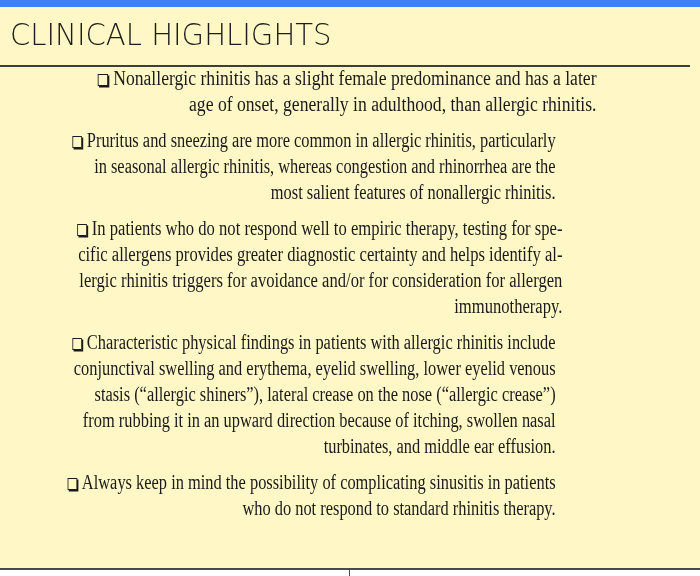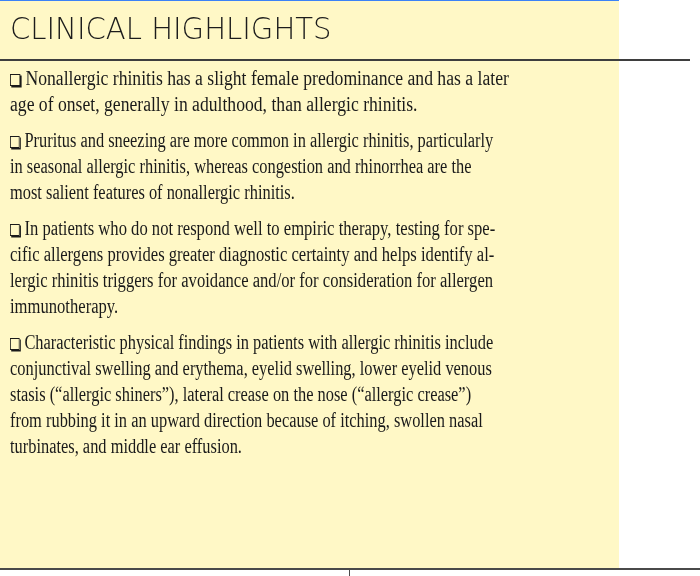--- a/index.html
+++ b/index.html
@@ -1,33 +1,33 @@
 <!DOCTYPE html>
 <html><head>
 <meta charset="utf-8">
 <style>
   html, body { margin: 0; padding: 0; }
   body { width: 700px; height: 576px; background: #ffffff; position: relative; overflow: hidden; }
   .box {
-    position: absolute; left: 0; top: 0; width: 619px; height: 568px;
+    position: absolute; left: 0; top: 0; width: 700px; height: 568px;
     background: #fff8c6;
-    border-top: 1px solid #3b82f6;
+    border-top: 7px solid #3b82f6;
     box-sizing: border-box;
   }
   .title {
     position: absolute; left: 10px; top: 10px;
     font-family: "DejaVu Sans", sans-serif;
     font-weight: 300; font-size: 30px; letter-spacing: 0px;
     color: #1c1c1c; white-space: nowrap;
     transform: scaleX(0.97); transform-origin: left top;
   }
   .title-rule {
     position: absolute; left: 0; top: 58px; width: 690px; height: 2px; background: #3e3e3e;
   }
-  .items { position: absolute; left: 10px; top: 64px; width: 682px; }
+  .items { position: absolute; left: 10px; top: 58px; width: 682px; text-align: right; }
   .item {
     font-family: "Liberation Serif", serif;
     font-size: 20.5px; line-height: 26px; color: #1a1a1a;
     margin-bottom: 10px;
   }
   .item .line { display: block; white-space: nowrap; transform-origin: left center; }
   .box-glyph {
     display: inline-block; width: 12px; height: 12px;
     border: 1.5px solid #1a1a1a; box-shadow: 1.5px 1.5px 0 #1a1a1a;
     margin-right: 6px; vertical-align: -1px; box-sizing: border-box;
@@ -62,17 +62,21 @@
       <span class="line" style="transform:scaleX(0.81)">lergic rhinitis triggers for avoidance and/or for consideration for allergen</span>
       <span class="line" style="transform:scaleX(0.81)">immunotherapy.</span>
     </div>
     <div class="item">
       <span class="line" style="transform:scaleX(0.80)"><span class="box-glyph"></span><span>Characteristic physical findings in patients with allergic rhinitis include</span></span>
       <span class="line" style="transform:scaleX(0.80)">conjunctival swelling and erythema, eyelid swelling, lower eyelid venous</span>
       <span class="line" style="transform:scaleX(0.80)">stasis (“allergic shiners”), lateral crease on the nose (“allergic crease”)</span>
       <span class="line" style="transform:scaleX(0.80)">from rubbing it in an upward direction because of itching, swollen nasal</span>
       <span class="line" style="transform:scaleX(0.80)">turbinates, and middle ear effusion.</span>
     </div>
+    <div class="item">
+      <span class="line" style="transform:scaleX(0.80)"><span class="box-glyph"></span><span>Always keep in mind the possibility of complicating sinusitis in patients</span></span>
+      <span class="line" style="transform:scaleX(0.80)">who do not respond to standard rhinitis therapy.</span>
+    </div>
   </div>
 </div>
 
 <div class="bottom-rule"></div>
 <div class="bottom-tick"></div>
 
 </body></html>

